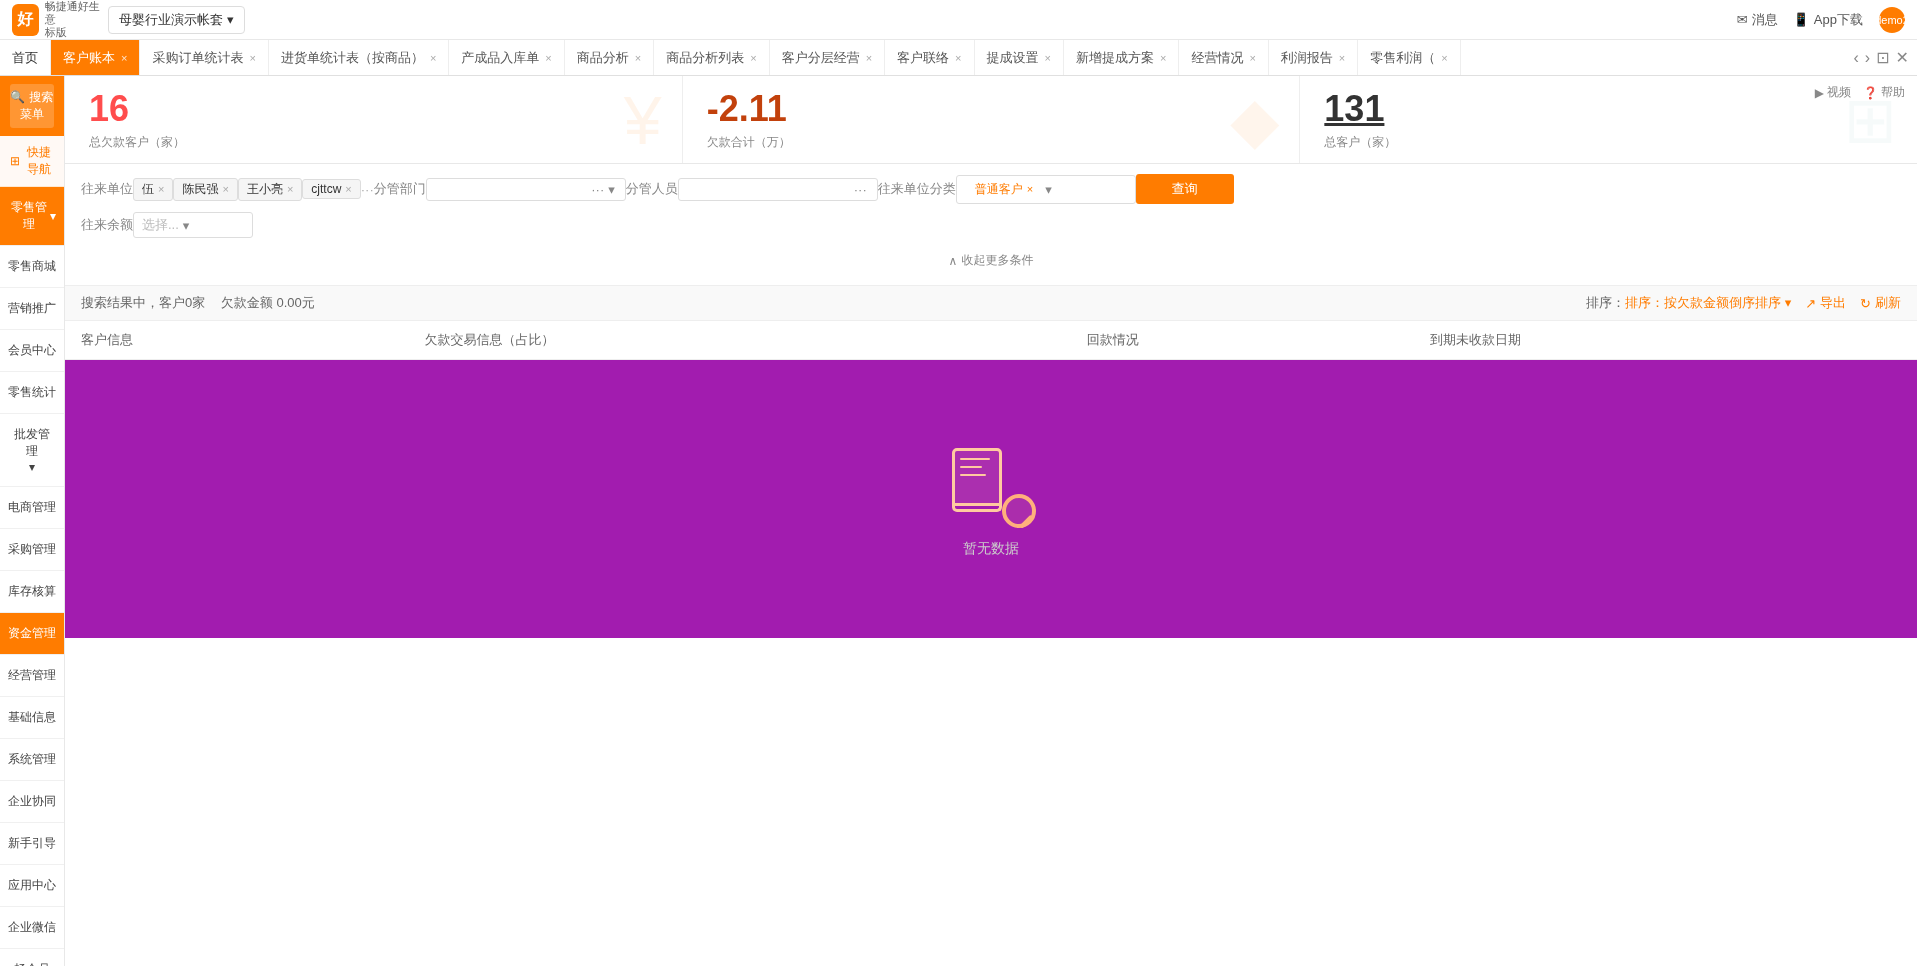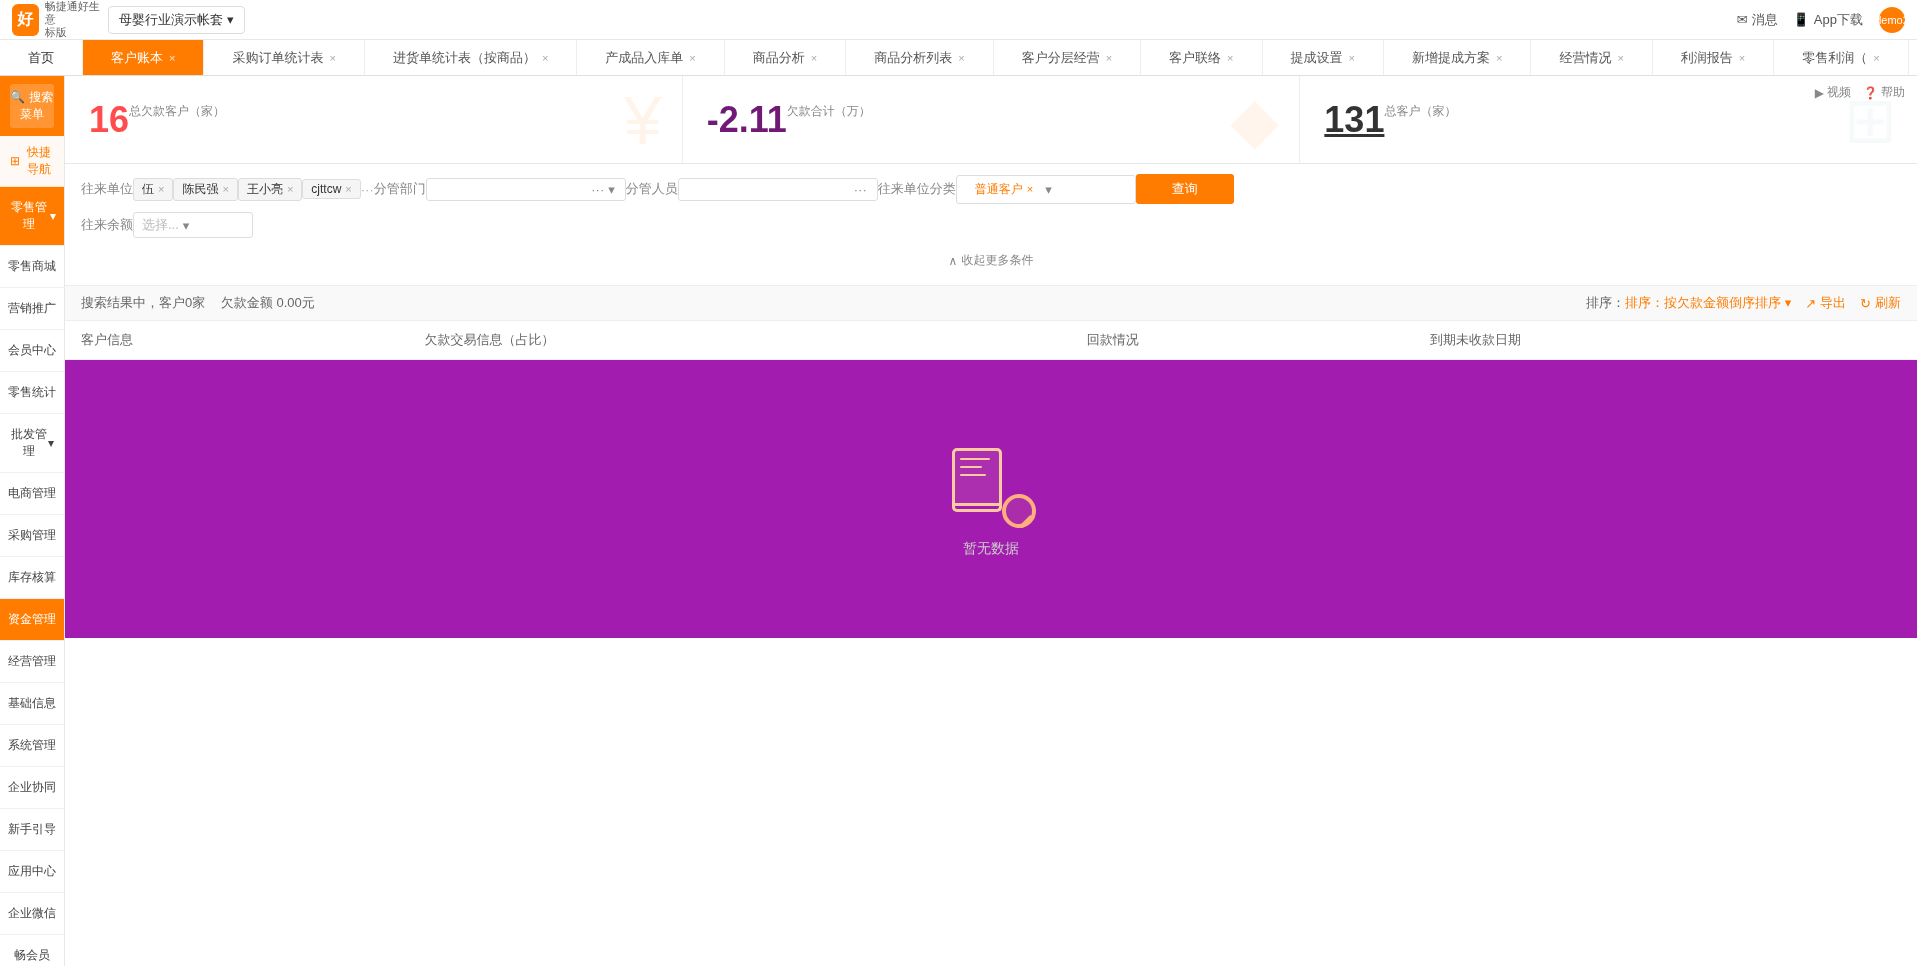--- a/index.html
+++ b/index.html
@@ -10,53 +10,53 @@
     .logo-area { display: flex; align-items: center; gap: 6px; width: 88px; flex-shrink: 0; }
     .logo-icon { width: 32px; height: 32px; background: #ff7c00; border-radius: 6px; display: flex; align-items: center; justify-content: center; color: #fff; font-size: 16px; font-weight: bold; }
     .logo-text { font-size: 11px; color: #666; line-height: 1.2; }
     .company-selector { display: flex; align-items: center; gap: 4px; padding: 4px 10px; border: 1px solid #ddd; border-radius: 4px; cursor: pointer; font-size: 13px; color: #333; margin-left: 8px; }
     .top-right { margin-left: auto; display: flex; align-items: center; gap: 16px; }
     .top-right-item { display: flex; align-items: center; gap: 4px; cursor: pointer; color: #555; font-size: 13px; }
     .avatar { width: 26px; height: 26px; border-radius: 50%; background: #ff7c00; display: flex; align-items: center; justify-content: center; color: #fff; font-size: 11px; }
 
     
     .nav-tabs { display: flex; align-items: center; background: #fff; border-bottom: 1px solid #e0e0e0; height: 36px; flex-shrink: 0; overflow: hidden; }
-    .nav-tab { display: flex; align-items: center; padding: 0 28px; height: 100%; font-size: 13px; color: #555; cursor: pointer; white-space: nowrap; border-right: 1px solid #eee; gap: 4px; flex-shrink: 0; }
+    .nav-tab { display: flex; align-items: center; padding: 0 12px; height: 100%; font-size: 13px; color: #555; cursor: pointer; white-space: nowrap; border-right: 1px solid #eee; gap: 4px; flex-shrink: 0; }
     .nav-tab.home { color: #333; font-weight: 500; }
     .nav-tab.active { background: #ff7c00; color: #fff; }
     .nav-tab .close-x { font-size: 11px; color: #aaa; margin-left: 2px; }
     .nav-tab.active .close-x { color: rgba(255,255,255,0.8); }
     .nav-tab-end { display: flex; align-items: center; margin-left: auto; padding: 0 8px; gap: 6px; }
     .nav-tab-end span { cursor: pointer; font-size: 16px; color: #888; }
 
     
     .main-layout { display: flex; flex: 1; overflow: hidden; }
 
     
     .sidebar { width: 65px; background: #fff; border-right: 1px solid #e8e8e8; display: flex; flex-direction: column; flex-shrink: 0; overflow-y: auto; }
     .sidebar-search { padding: 8px 10px; background: #ff7c00; }
     .sidebar-search-btn { width: 100%; background: rgba(255,255,255,0.2); border: none; color: #fff; padding: 5px 0; border-radius: 3px; cursor: pointer; font-size: 12px; }
     .sidebar-nav-btn { padding: 8px 10px; background: #fff9f5; border-bottom: 1px solid #ffe8d0; }
     .sidebar-nav-btn-inner { width: 100%; background: none; border: none; color: #ff7c00; cursor: pointer; font-size: 12px; display: flex; align-items: center; justify-content: center; gap: 4px; }
     .sidebar-item { padding: 12px 8px; text-align: center; cursor: pointer; border-bottom: 1px solid #f0f0f0; font-size: 12px; color: #444; display: flex; align-items: center; justify-content: center; }
     .sidebar-item.active { background: #ff7c00; color: #fff; font-weight: 500; }
-    .sidebar-item.has-arrow { padding: 12px 10px; }
+    .sidebar-item.has-arrow { padding: 12px 10px; flex-direction: column; }
 
     
     .content-area { flex: 1; overflow-y: auto; display: flex; flex-direction: column; }
 
     
     .summary-bar { display: flex; background: #fff; border-bottom: 1px solid #e8e8e8; height: 88px; flex-shrink: 0; }
     .summary-card { flex: 1; display: flex; align-items: center; padding: 0 24px; border-right: 1px solid #eee; position: relative; overflow: hidden; }
     .summary-card:last-child { border-right: none; }
     .summary-number { font-size: 36px; font-weight: bold; color: #ff4d4d; }
-    .summary-number.negative { color: #701a75; }
+    .summary-number.negative { color: #c2410c; }
     .summary-number.dark { color: #333; text-decoration: underline; }
     .summary-label { font-size: 12px; color: #888; margin-top: 4px; }
-    .summary-text-group { display: flex; flex-direction: row; text-align: center; }
+    .summary-text-group { display: flex; flex-direction: column; }
     .top-right-video { position: absolute; top: 8px; right: 12px; display: flex; gap: 12px; font-size: 12px; color: #888; }
     .top-right-video span { display: flex; align-items: center; gap: 3px; cursor: pointer; }
 
     
     .filter-bar { background: #fff; padding: 10px 16px; border-bottom: 1px solid #eee; flex-shrink: 0; }
     .filter-row { display: flex; align-items: center; gap: 0; flex-wrap: wrap; margin-bottom: 8px; }
     .filter-row:last-child { margin-bottom: 0; }
     .filter-label { color: #888; font-size: 13px; white-space: nowrap; }
     .filter-tag { display: inline-flex; align-items: center; gap: 4px; background: #f5f5f5; border: 1px solid #ddd; border-radius: 3px; padding: 2px 8px; font-size: 12px; color: #333; }
     .filter-tag .tag-close { color: #aaa; cursor: pointer; font-size: 11px; }

